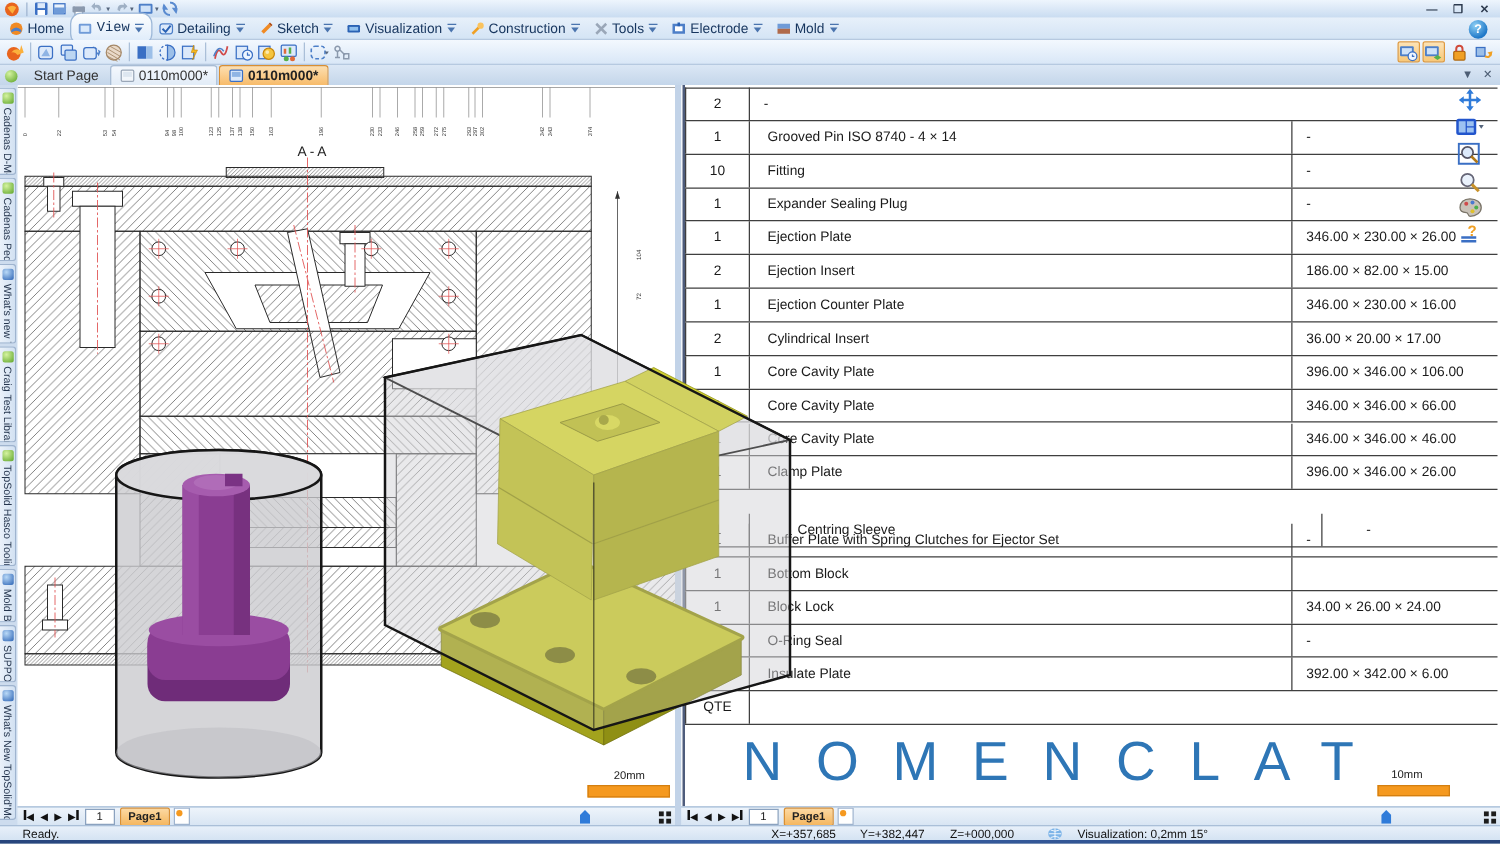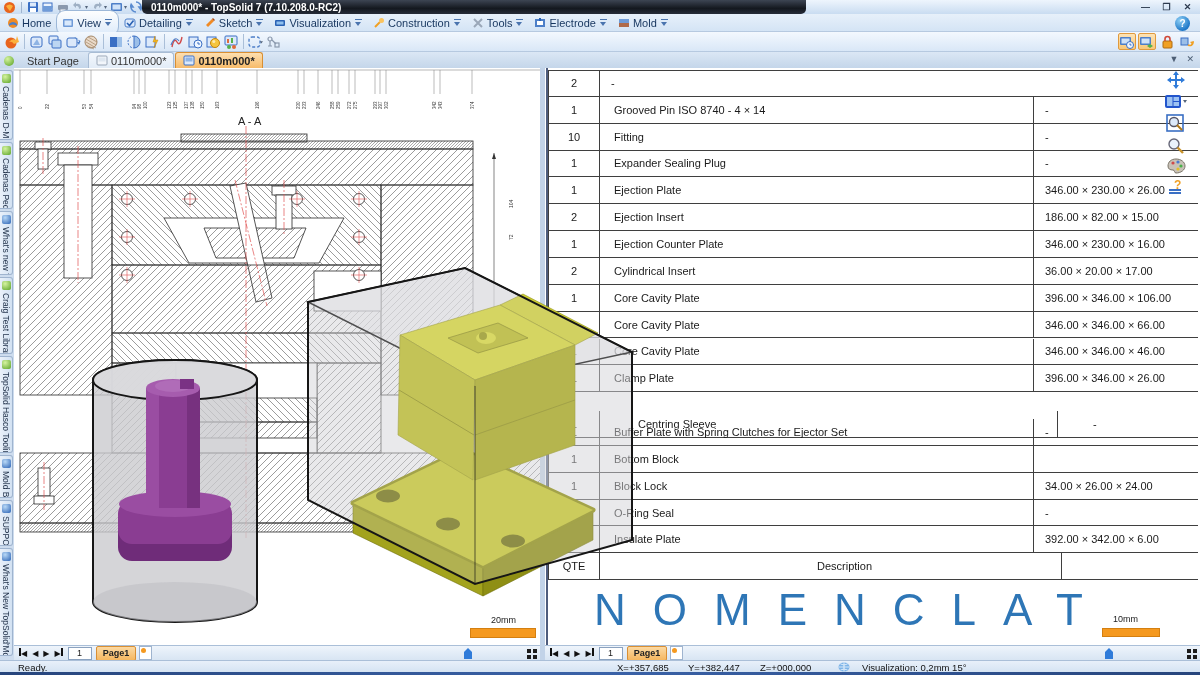--- a/index.html
+++ b/index.html
@@ -14,21 +14,21 @@
   .titlecap{position:absolute;left:142px;top:0;width:664px;height:14px;border-radius:0 0 5px 5px;
     background:linear-gradient(#3d4553,#14181f 60%,#262c38);display:flex;align-items:center;}
   .titlecap span{color:#fff;font-size:10px;font-weight:bold;padding-left:9px;white-space:nowrap;}
   .winbtns{position:absolute;right:4px;top:1px;display:flex;gap:4px;}
   .winbtn{width:17px;height:12px;display:flex;align-items:center;justify-content:center;
     color:#2c3a4e;font-size:9px;font-weight:bold;cursor:default;}
   
   .menubar{left:0;top:14px;width:1200px;height:18px;background:linear-gradient(#e7f0fa,#d4e4f5);
     border-bottom:1px solid #b6c9e0;display:flex;align-items:center;padding-left:2px;box-sizing:border-box;}
   .menu-item{display:flex;align-items:center;gap:3px;height:24px;padding:0 5px;color:#16355e;}
-  .menu-item.active{background:linear-gradient(#fdfefe,#dceafa);border:1px solid #9db8d8;border-radius:9px;}
+  .menu-item.active{background:linear-gradient(#fdfefe,#dceafa);border:1px solid #9db8d8;border-radius:9px;font-family:Liberation Mono, monospace;}
   .mdrop{width:9px;height:7px;display:inline-block;position:relative;}
   .mdrop:before{content:"";position:absolute;left:1px;top:0;width:7px;height:1px;background:#4a74ae;}
   .mdrop:after{content:"";position:absolute;left:1px;top:3px;border-left:3.5px solid transparent;
     border-right:3.5px solid transparent;border-top:4px solid #4a74ae;}
   .help-circle{position:absolute;right:10px;top:16px;width:15px;height:15px;border-radius:50%;
     background:radial-gradient(circle at 35% 30%,#8fd0f5,#1f78c8 70%);color:#fff;font-weight:bold;
     font-size:10px;display:flex;align-items:center;justify-content:center;}
   
   .toolbar{left:0;top:32px;width:1200px;height:20px;background:linear-gradient(#f3f8fe,#d9e7f7);
     border-bottom:1px solid #b6c9e0;display:flex;align-items:center;padding-left:3px;box-sizing:border-box;}
@@ -149,23 +149,20 @@
             <rect x="2.5" y="3.5" width="8" height="5" fill="#cfe2f8"></rect>
             <path d="M14,5 l3,0 l-1.5,3 z" fill="#55657c"></path>
           </svg>
         </span>
       <span>
         <svg width="12" height="12">
             <path d="M6,1 A5,5 0 0 1 11,6 L9,6 L10.8,8.5 L12,5.5" fill="none" stroke="#5a8bd0" stroke-width="1.6"></path>
             <path d="M6,11 A5,5 0 0 1 1,6 L3,6 L1.2,3.5 L0,6.5" fill="none" stroke="#5a8bd0" stroke-width="1.6"></path>
           </svg>
         </span>
-    </div>
-    <div class="titlecap">
-      <span>0110m000* - TopSolid 7 (7.10.208.0-RC2)</span>
     </div>
     <div class="winbtns">
       <span class="winbtn">—</span>
       <span class="winbtn">❐</span>
       <span class="winbtn">✕</span>
     </div>
   </div>
 
   <div class="abs menubar">
     <div class="menu-item">
@@ -681,21 +678,20 @@
           <span class="t-dims">-</span>
         </div>
         <div class="t-row" style="top: 458.45px;">
           <span class="t-qty">1</span>
           <span class="t-desc">Insulate Plate</span>
           <span class="t-dims">392.00 × 342.00 × 6.00</span>
         </div>
       </div>
     <div class="t-row" style="top:485px;height:27px;border-top:none;gap:28px;">
       <span class="t-qty">QTE</span>
-      <span class="t-desc" style="justify-content:center;padding-left:0;">Description</span>
       <span class="t-dims"></span>
     </div>
     <div class="banner">
       <span>NOMENCLAT</span>
     </div>
     <span class="scalelabel" style="left:568px;top:546px;">10mm</span>
     <div class="scalebar" style="left:557px;top:560px;width:58px;height:9px;"></div>
 
     <div class="floattools">
       <span>

